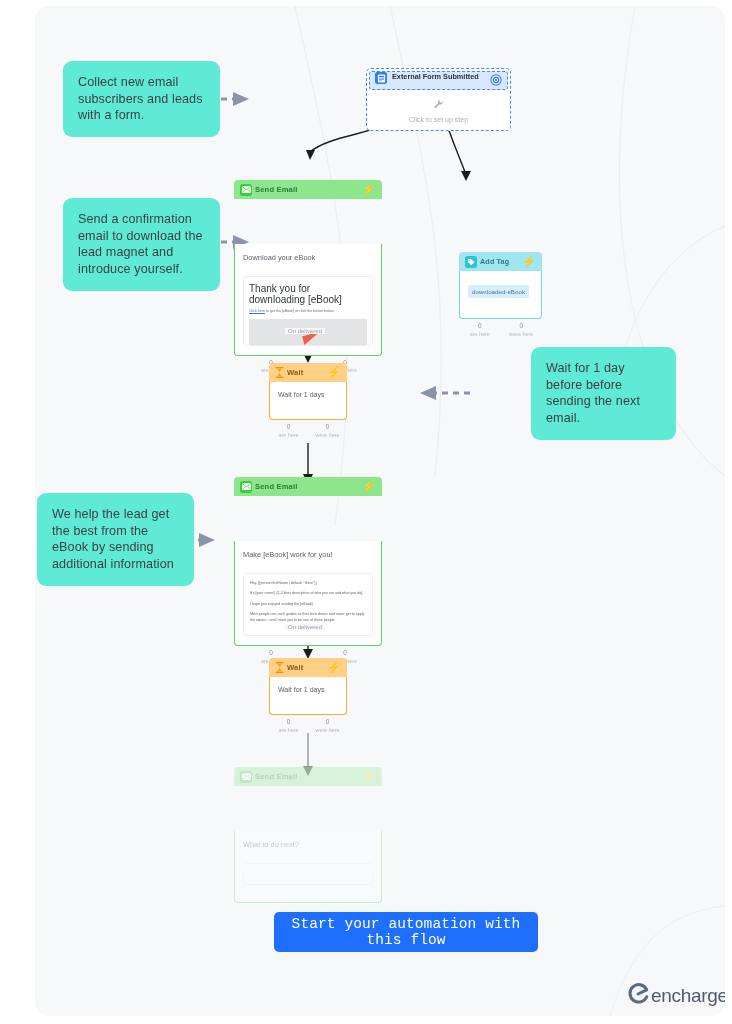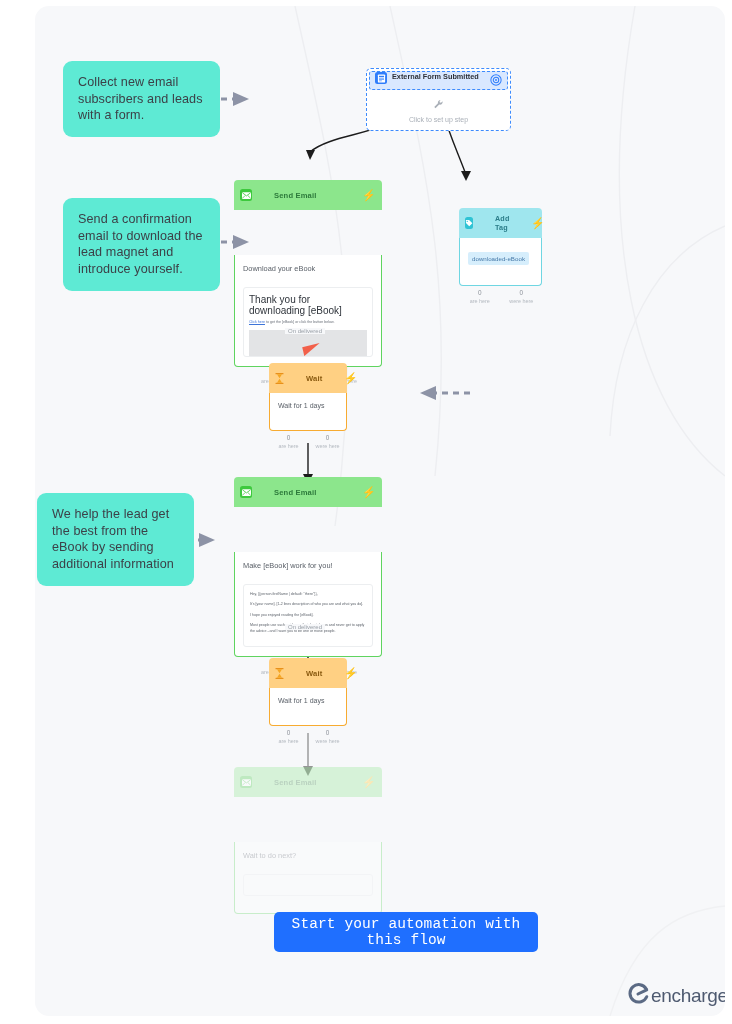--- a/index.html
+++ b/index.html
@@ -41,24 +41,24 @@
   .callout-3 { left: 496px; top: 341px; width: 145px; }
   .callout-4 { left: 2px;  top: 487px; width: 157px; }
 
   
   .dash-arrow { position: absolute; }
 
   
   .node { position: absolute; }
   .node-head {
     display: flex; align-items: center;
-    height: 30px;
+    height: 19px;
     padding: 0 6px;
     border-radius: 4px 4px 0 0;
-    gap: 22px;
+    gap: 3px;
   }
   .node-head .ttl {
     font-size: 7.6px; font-weight: bold; letter-spacing: .15px;
     flex: 1;
   }
   .node-ico {
     width: 12px; height: 12px; border-radius: 2.5px;
     display: flex; align-items: center; justify-content: center;
     font-size: 8px; color: #fff; line-height: 1;
   }
@@ -117,21 +117,21 @@
     position: absolute; left: 46%; top: 58%;
     width: 0; height: 0;
     border-left: 18px solid #f2604a;
     border-bottom: 9px solid transparent;
     transform: rotate(-14deg);
   }
   .email-para { font-size: 3.6px; color: #5d636b; line-height: 1.5; margin-bottom: 5px; }
 
   
   .tag { left: 424px; top: 202px; width: 83px; }
-  .tag .node-head { background: #9fe6ee; }
+  .tag .node-head { background: #9fe6ee; margin-top: 44px; }
   .tag .node-head .ttl { color: #2b7d89; font-size: 7.2px; }
   .tag .node-body { border-color: #6fd6e2; min-height: 48px; }
   .tag-pill {
     display: inline-block; background: #d6eefc; color: #4679a8;
     font-size: 6.2px; border-radius: 2px; padding: 3px 4px;
   }
 
   
   .wait { width: 78px; }
   .wait .node-head { background: #ffd083; }
@@ -211,20 +211,21 @@
       <line x1="53" y1="11" x2="19" y2="11" stroke="#8d93a6" stroke-width="3" stroke-dasharray="6 5"></line>
       <polygon points="3,11 19,4 19,18" fill="#8d93a6"></polygon>
     </svg>
     <svg class="dash-arrow" style="left:128px;top:523px;width:55px;height:22px;" viewBox="0 0 55 22">
       <line x1="2" y1="11" x2="36" y2="11" stroke="#8d93a6" stroke-width="3" stroke-dasharray="6 5"></line>
       <polygon points="52,11 36,4 36,18" fill="#8d93a6"></polygon>
     </svg>
 
     <div class="callout callout-1">Collect new email subscribers and leads with a form.</div>
     <div class="callout callout-2">Send a confirmation email to download the lead magnet and introduce yourself.</div>
+    <div class="callout callout-3">Wait for 1 day before before sending the next email.</div>
     <div class="callout callout-4">We help the lead get the best from the eBook by sending additional information</div>
 
     <div class="node trigger">
       <div class="trigger-inner">
         <div class="trigger-head">
           <span class="node-ico" style="background:#2f7dfb;">
             <svg width="9" height="9" viewBox="0 0 10 10">
                 <rect x="1" y="0.5" width="8" height="9" rx="1" fill="#fff"></rect>
                 <rect x="2.2" y="2" width="5.6" height="1.5" fill="#2f7dfb"></rect>
                 <rect x="2.2" y="4.3" width="5.6" height=".7" fill="#2f7dfb"></rect>
@@ -380,21 +381,21 @@
           <svg width="9" height="7" viewBox="0 0 12 9">
               <rect width="12" height="9" rx="1" fill="#fff"></rect>
               <path d="M0.5 0.8 L6 5 L11.5 0.8" stroke="#3ec93e" stroke-width="1.1" fill="none"></path>
               <path d="M0.5 8.2 L4.3 4.4 M11.5 8.2 L7.7 4.4" stroke="#3ec93e" stroke-width="1" fill="none"></path>
             </svg>
         </span>
         <span class="ttl">Send Email</span>
         <span class="bolt" style="color:#2bbf2b;">⚡</span>
       </div>
       <div class="node-body" style="min-height:72px;">
-        <div class="email-subject">Wait to do next?</div>
+        <div class="email-subject">What to do next?</div>
         <div class="email-preview" style="padding:7px 6px;height:22px;"></div>
       </div>
     </div>
 
     <button class="cta">Start your automation with this flow</button>
 
     <div class="logo">
       <span>
         <svg width="22" height="22" viewBox="0 0 24 24">
           <path d="M21 6.5A9.5 9.5 0 1 0 21.5 15" fill="none" stroke="#5b6a84" stroke-width="3.3" stroke-linecap="round"></path>

